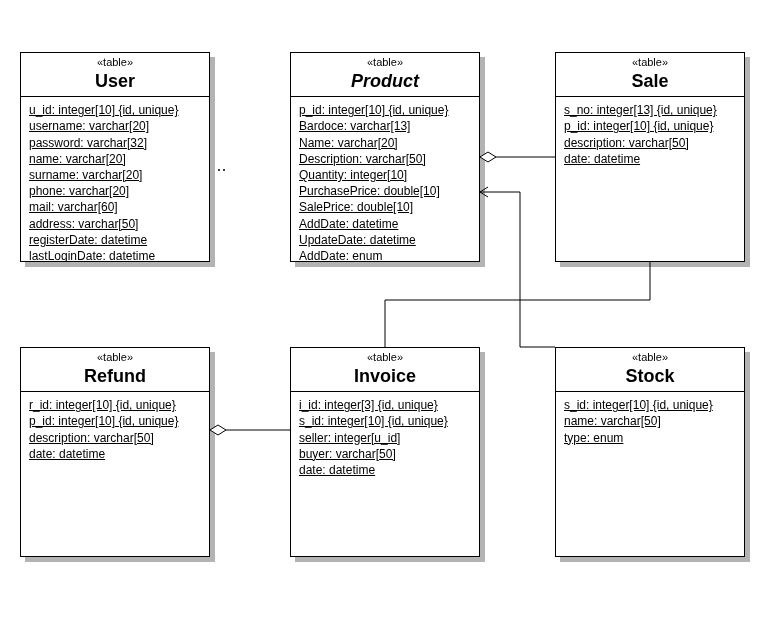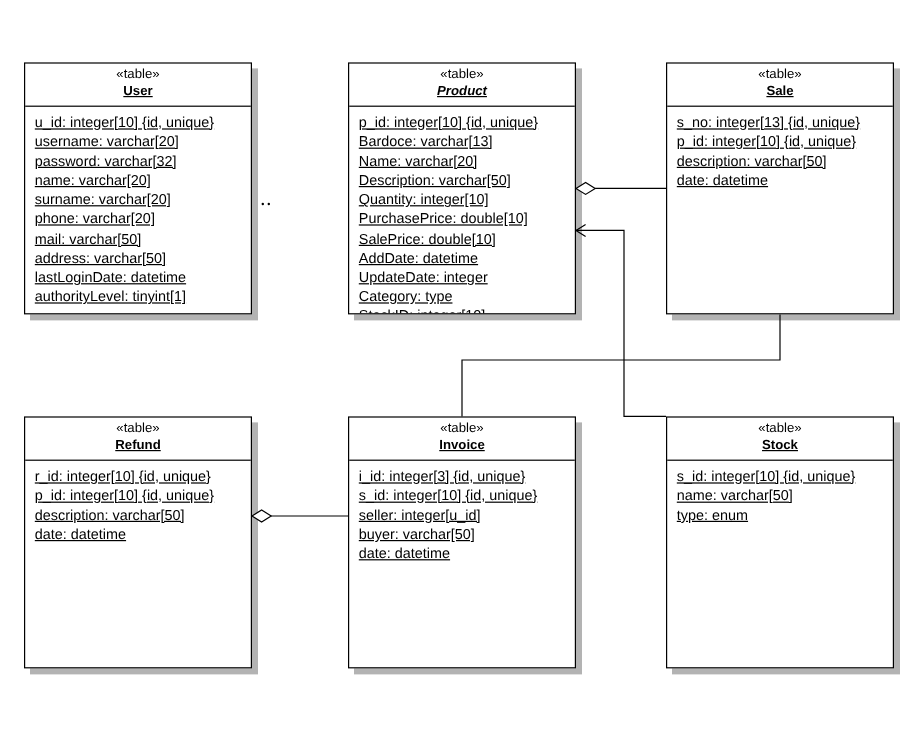--- a/index.html
+++ b/index.html
@@ -43,22 +43,21 @@
     border-bottom: 1px solid #000;
     text-align: center;
     padding: 3px 6px 4px 6px;
     line-height: 1.25;
   }
   .stereotype {
     font-size: 11px;
   }
   .classname {
     font-weight: bold;
-    font-size: 11px;
-    text-decoration: underline;
+    font-size: 18px;
   }
   .italic {
     font-style: italic;
   }
   .attrs {
     padding: 5px 8px;
     line-height: 1.35;
     flex: 1 1 auto;
     overflow: hidden;
     text-decoration: underline;
@@ -87,22 +86,23 @@
             <div class="stereotype">«table»</div>
             <div class="classname">User</div>
           </div>
           <div class="attrs">
             <div>u_id: integer[10] {id, unique}</div>
             <div>username: varchar[20]</div>
             <div>password: varchar[32]</div>
             <div>name: varchar[20]</div>
             <div>surname: varchar[20]</div>
             <div>phone: varchar[20]</div>
-            <div>mail: varchar[50]</div>
+            <div>mail: varchar[60]</div>
             <div>address: varchar[50]</div>
+            <div>registerDate: datetime</div>
             <div>lastLoginDate: datetime</div>
             <div>authorityLevel: tinyint[1]</div>
           </div>
         </div>
       </div>
       <div class="entity" style="left: 290px; top: 52px; width: 190px; height: 210px;">
         <div class="shadow"></div>
         <div class="box">
           <div class="box-header">
             <div class="stereotype">«table»</div>
@@ -110,22 +110,22 @@
           </div>
           <div class="attrs">
             <div>p_id: integer[10] {id, unique}</div>
             <div>Bardoce: varchar[13]</div>
             <div>Name: varchar[20]</div>
             <div>Description: varchar[50]</div>
             <div>Quantity: integer[10]</div>
             <div>PurchasePrice: double[10]</div>
             <div>SalePrice: double[10]</div>
             <div>AddDate: datetime</div>
-            <div>UpdateDate: integer</div>
-            <div>Category: type</div>
+            <div>UpdateDate: datetime</div>
+            <div>AddDate: enum</div>
             <div>StockID: integer[10]</div>
           </div>
         </div>
       </div>
       <div class="entity" style="left: 555px; top: 52px; width: 190px; height: 210px;">
         <div class="shadow"></div>
         <div class="box">
           <div class="box-header">
             <div class="stereotype">«table»</div>
             <div class="classname">Sale</div>

